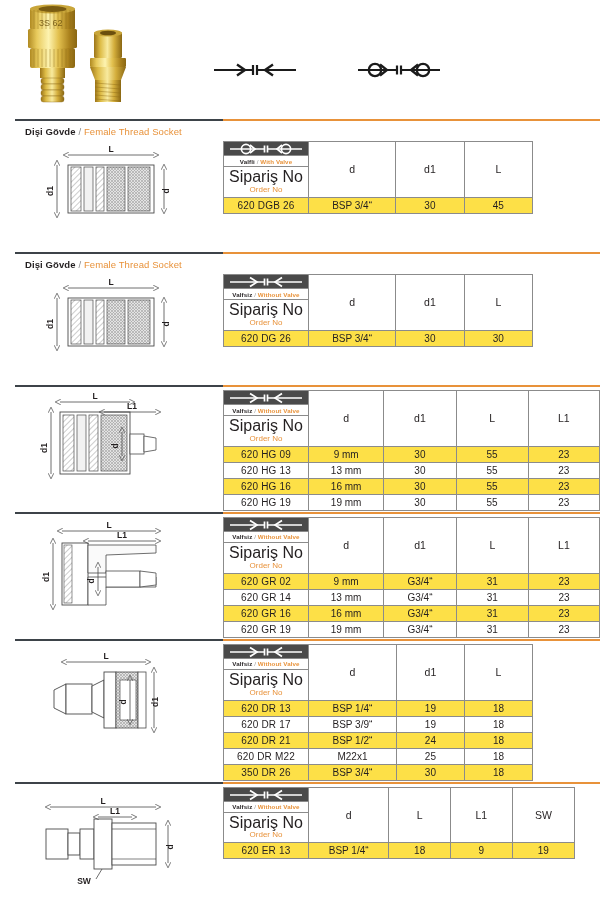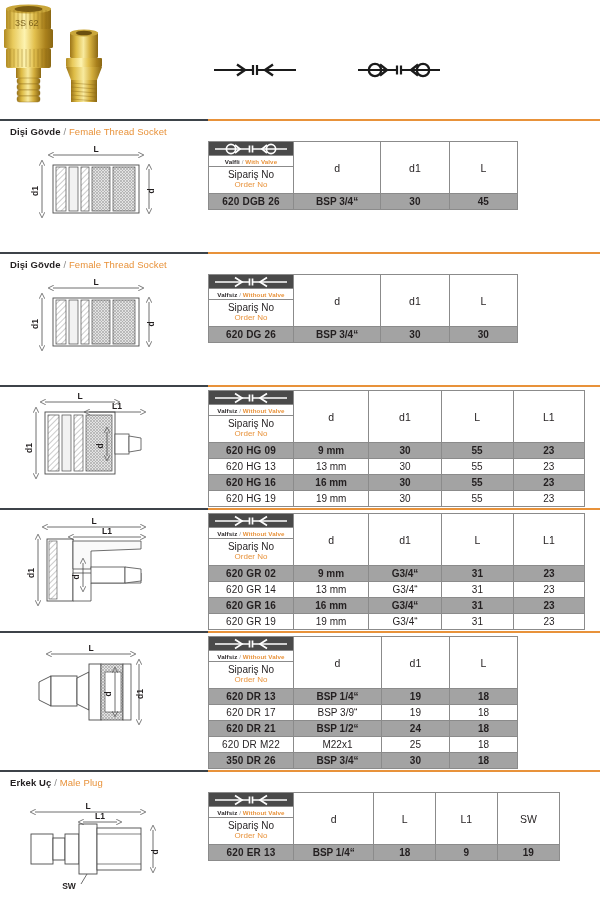--- a/index.html
+++ b/index.html
@@ -7,26 +7,26 @@
     width: 600px; height: 900px;
     background: #ffffff;
     font-family: "Liberation Sans", sans-serif;
     color: #231f20;
     overflow: hidden;
   }
   .page { position: relative; width: 600px; height: 900px; }
 
   
   .hero { position: relative; height: 118px; }
-  .photo { position: absolute; left: 0; top: 4px; width: 112px; height: 110px; }
+  .photo { position: absolute; left: 24px; top: 4px; width: 112px; height: 110px; }
   .symbols-top { position: absolute; left: 212px; top: 55px; width: 230px; height: 30px;
                  display: flex; gap: 58px; align-items: center; }
 
   
-  .section { position: relative; }
+  .section { position: relative; padding-left: 15px; }
   .rule { position: relative; height: 4px; width: 100%; display: flex; }
   .rule .dark  { background: #3d4349; height: 2px; margin-top: 1px; }
   .rule .orange{ background: #e8923a; height: 2px; margin-top: 1px; flex: 1; }
 
   .sec-head { padding: 4px 0 2px 10px; font-size: 9.5px; letter-spacing: .1px; }
   .sec-head .tr { font-weight: bold; color: #231f20; }
   .sec-head .sep { color: #8a8a8a; font-weight: normal; }
   .sec-head .en { color: #e8923a; font-weight: normal; }
 
   .body { position: relative; display: flex; }
@@ -38,25 +38,25 @@
   table.spec td, table.spec th { border: 1px solid #8b8b8b; text-align: center; font-weight: normal; }
 
   td.symcell { background: #4a4a4a; height: 13px; padding: 0; }
   td.valve {
     font-size: 6.2px; height: 11px; background: #fff; white-space: nowrap; letter-spacing: .1px;
   }
   td.valve .tr { color: #231f20; font-weight: bold; }
   td.valve .sep { color: #9a9a9a; }
   td.valve .en { color: #e8923a; font-weight: bold; }
   td.orderno { height: 27px; background: #fff; line-height: 1.12; padding: 1px 0 2px; }
-  td.orderno .tr { font-size: 10px; color: #231f20; display: block; }
+  td.orderno .tr { font-size: 16px; color: #231f20; display: block; }
   td.orderno .en { font-size: 8px; color: #e8923a; display: block; }
   td.dimhead { background: #fff; font-size: 10.5px; color: #231f20; }
   td.data { height: 16px; font-size: 10px; color: #231f20; }
-  tr.alt td { background: #a3a3a3; font-weight: bold; }
+  tr.alt td { background: #fde047; }
   tr.plain td { background: #ffffff; }
   td.code { letter-spacing: .2px; }
 
   
   .symsvg { display: block; margin: 0 auto; }
 </style>
 </head>
 <body>
 
 <div class="page">
@@ -678,25 +678,20 @@
         </tbody>
             </table>
       </div>
     </div>
       </div>
       <div class="section">
     <div class="rule">
       <div class="dark" style="width:208px"></div>
           <div class="orange"></div>
     </div>
-    <div class="sec-head">
-      <span class="tr">Erkek Uç</span>
-      <span class="sep">/</span>
-      <span class="en">Male Plug</span>
-    </div>
     <div class="body">
       <div class="draw-col">
         <svg width="196" height="108" viewBox="0 0 146 108">
             <defs>
       <marker id="ms" markerWidth="7" markerHeight="7" refX="6" refY="3.5" orient="auto">
         <path d="M7,0 L0,3.5 L7,7" fill="none" stroke="#4a4a4a" stroke-width="0.9"></path>
                 </marker>
       <marker id="me" markerWidth="7" markerHeight="7" refX="1" refY="3.5" orient="auto">
         <path d="M0,0 L7,3.5 L0,7" fill="none" stroke="#4a4a4a" stroke-width="0.9"></path>
                 </marker>

